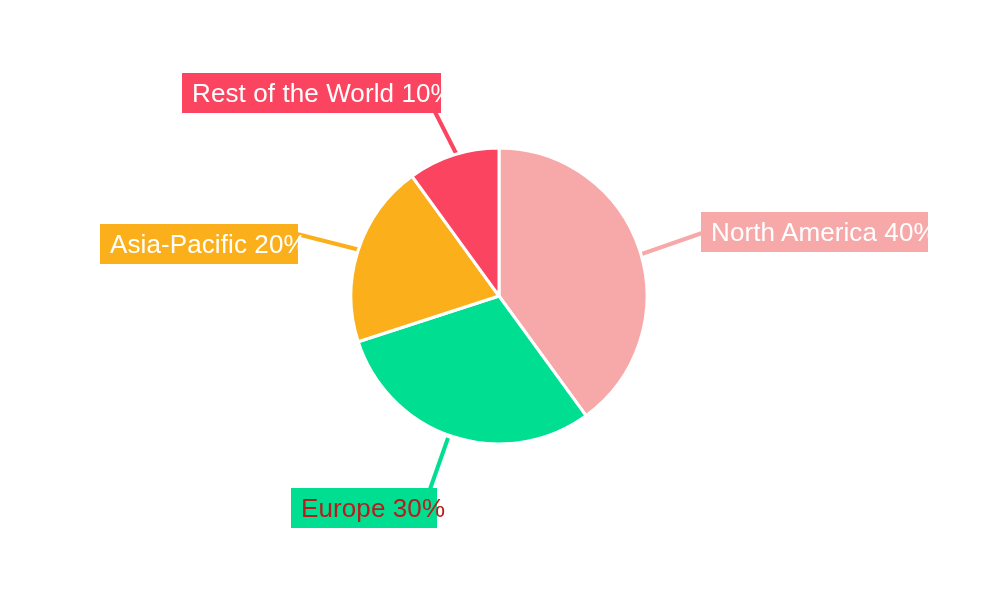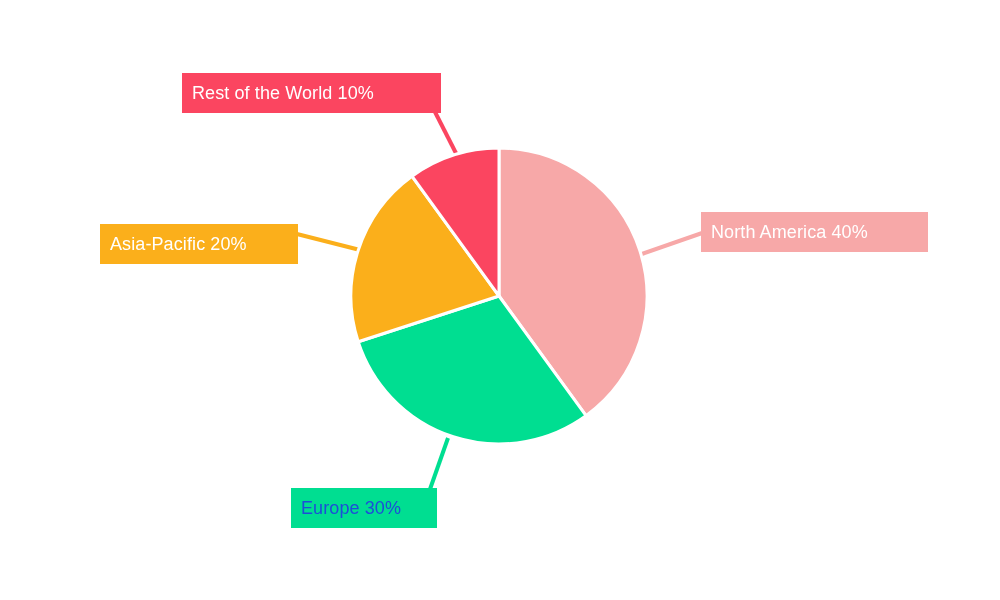--- a/index.html
+++ b/index.html
@@ -26,21 +26,21 @@
     width: 1000px;
     height: 600px;
   }
   .slice-label {
     position: absolute;
     display: flex;
     align-items: center;
     justify-content: flex-start;
     color: #ffffff;
     font-family: "Liberation Sans", sans-serif;
-    font-size: 18px;
+    font-size: 26px;
     line-height: 1;
     letter-spacing: 0.1px;
     white-space: nowrap;
     box-sizing: border-box;
     padding: 0 10px;
     height: 40px;
   }
   #label-north-america {
     left: 701px;
     top: 212px;
@@ -86,21 +86,21 @@
 
       <path d="M 499 296 L 412 176.2 A 148 148 0 0 1 499 148 Z" fill="#FB4560" stroke="#FFFFFF" stroke-width="3" stroke-linejoin="round"></path>
 
     </g>
   </svg>
 
   <div class="slice-label" id="label-north-america" style="background: rgb(247, 168, 168); color: rgb(255, 255, 255);">
     <span>North America 40%</span>
   </div>
 
-  <div class="slice-label" id="label-europe" style="background: rgb(0, 222, 145); color: #1d4ed8;">
+  <div class="slice-label" id="label-europe" style="background: rgb(0, 222, 145); color: #b91c1c;">
     <span>Europe 30%</span>
   </div>
 
   <div class="slice-label" id="label-asia-pacific" style="background: rgb(251, 175, 27); color: rgb(255, 255, 255); margin-top: 12px;">
     <span>Asia-Pacific 20%</span>
   </div>
 
   <div class="slice-label" id="label-rest-of-world" style="background:#FB4560">
     <span>Rest of the World 10%</span>
   </div>

